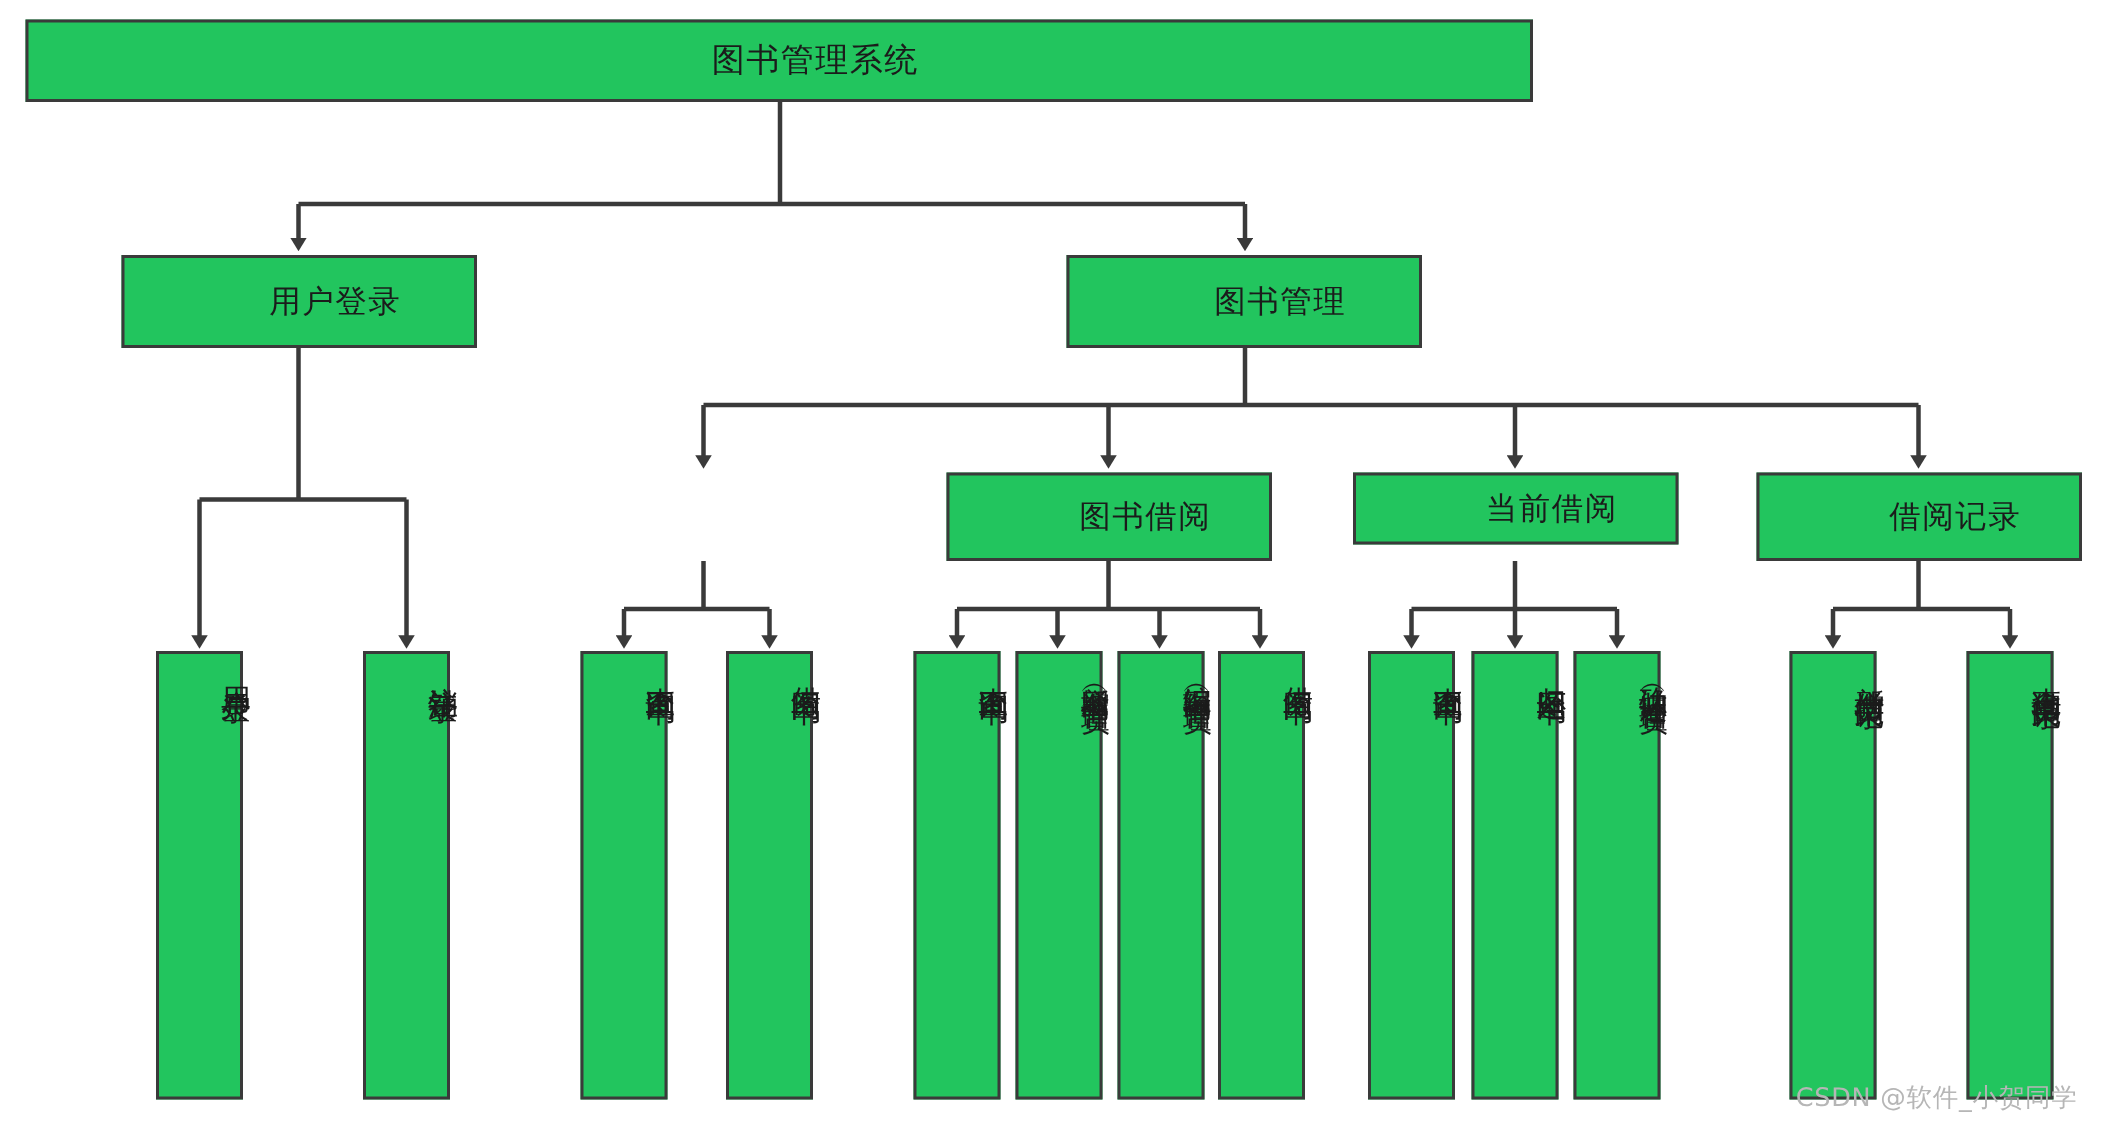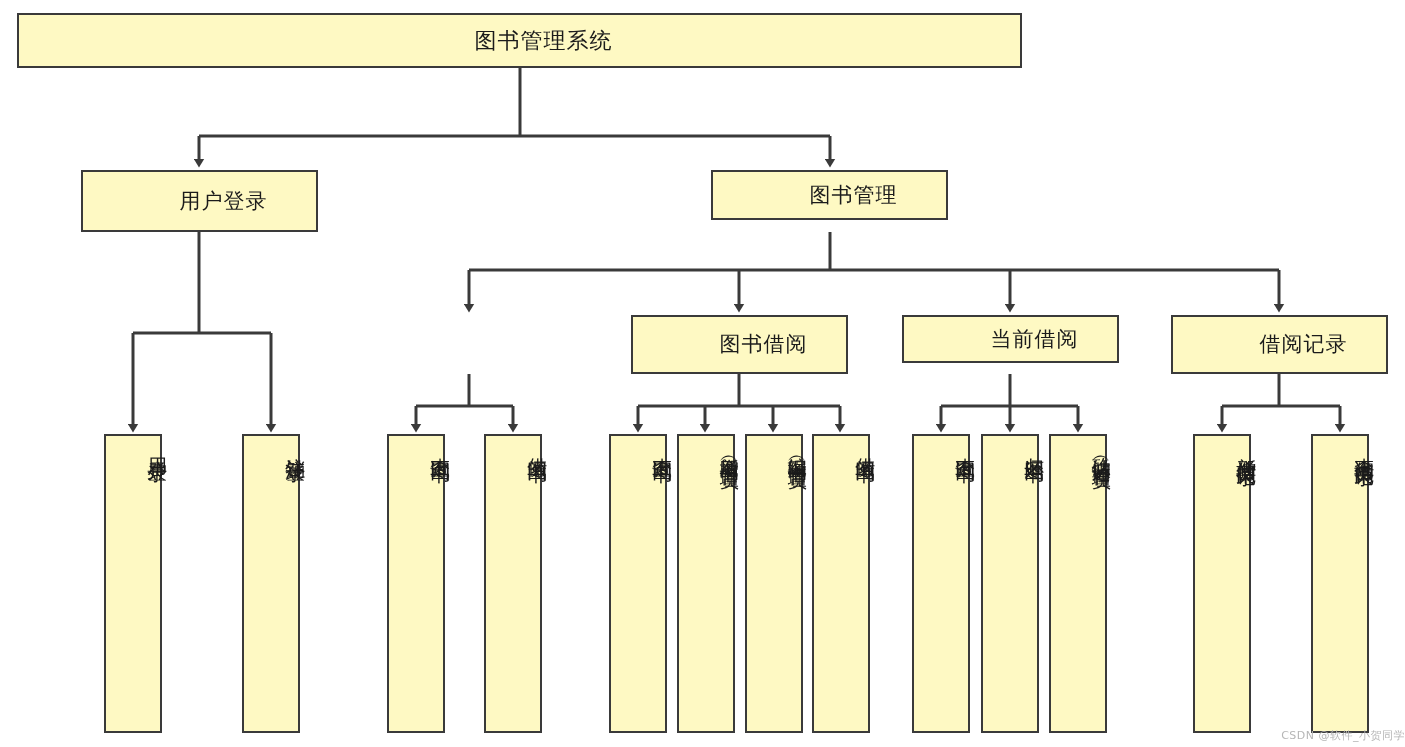--- a/index.html
+++ b/index.html
@@ -21,21 +21,21 @@
     position: absolute;
     left: 0;
     top: 0;
     width: 1405px;
     height: 747px;
   }
   .node {
     position: absolute;
     box-sizing: border-box;
     border: 2.5px solid #3a3a3a;
-    background: #fef9c3;
+    background: #22c55e;
     display: flex;
     align-items: center;
     justify-content: center;
     color: #1b1b1b;
     padding-left: 48px;
   }
   .node .label {
     font-size: 21px;
     line-height: 1.25;
     letter-spacing: 1px;
@@ -50,23 +50,23 @@
     writing-mode: vertical-rl;
     text-orientation: upright;
     font-size: 20px;
     line-height: 1.18;
     letter-spacing: 2px;
     white-space: nowrap;
   }
   .node.leaf.tall .label { font-size: 19px; }
   .watermark {
     position: absolute;
-    right: 0;
+    right: 20px;
     bottom: 4px;
-    font-size: 11px;
+    font-size: 17px;
     color: #b6b6b6;
     letter-spacing: 0.5px;
     white-space: nowrap;
     pointer-events: none;
   }
 </style>
 </head>
 <body>
 
 <div id="canvas">
@@ -121,21 +121,21 @@
     </g>
   </svg>
 
   <div class="node root" style="left:17px; top:13px; width:1005px; height:55px;">
     <span class="label">图书管理系统</span>
   </div>
 
   <div class="node" style="left:81px; top:170px; width:237px; height:62px;">
     <span class="label">用户登录</span>
   </div>
-  <div class="node" style="left:711px; top:170px; width:237px; height:50px;">
+  <div class="node" style="left:711px; top:170px; width:237px; height:62px;">
     <span class="label">图书管理</span>
   </div>
 
   <div class="node" style="left:631px; top:315px; width:217px; height:59px;justify-content:center;">
     <span class="label">图书借阅</span>
   </div>
   <div class="node" style="left:902px; top:315px; width:217px; height:48px;">
     <span class="label">当前借阅</span>
   </div>
   <div class="node" style="left:1171px; top:315px; width:217px; height:59px;text-align:center;">

